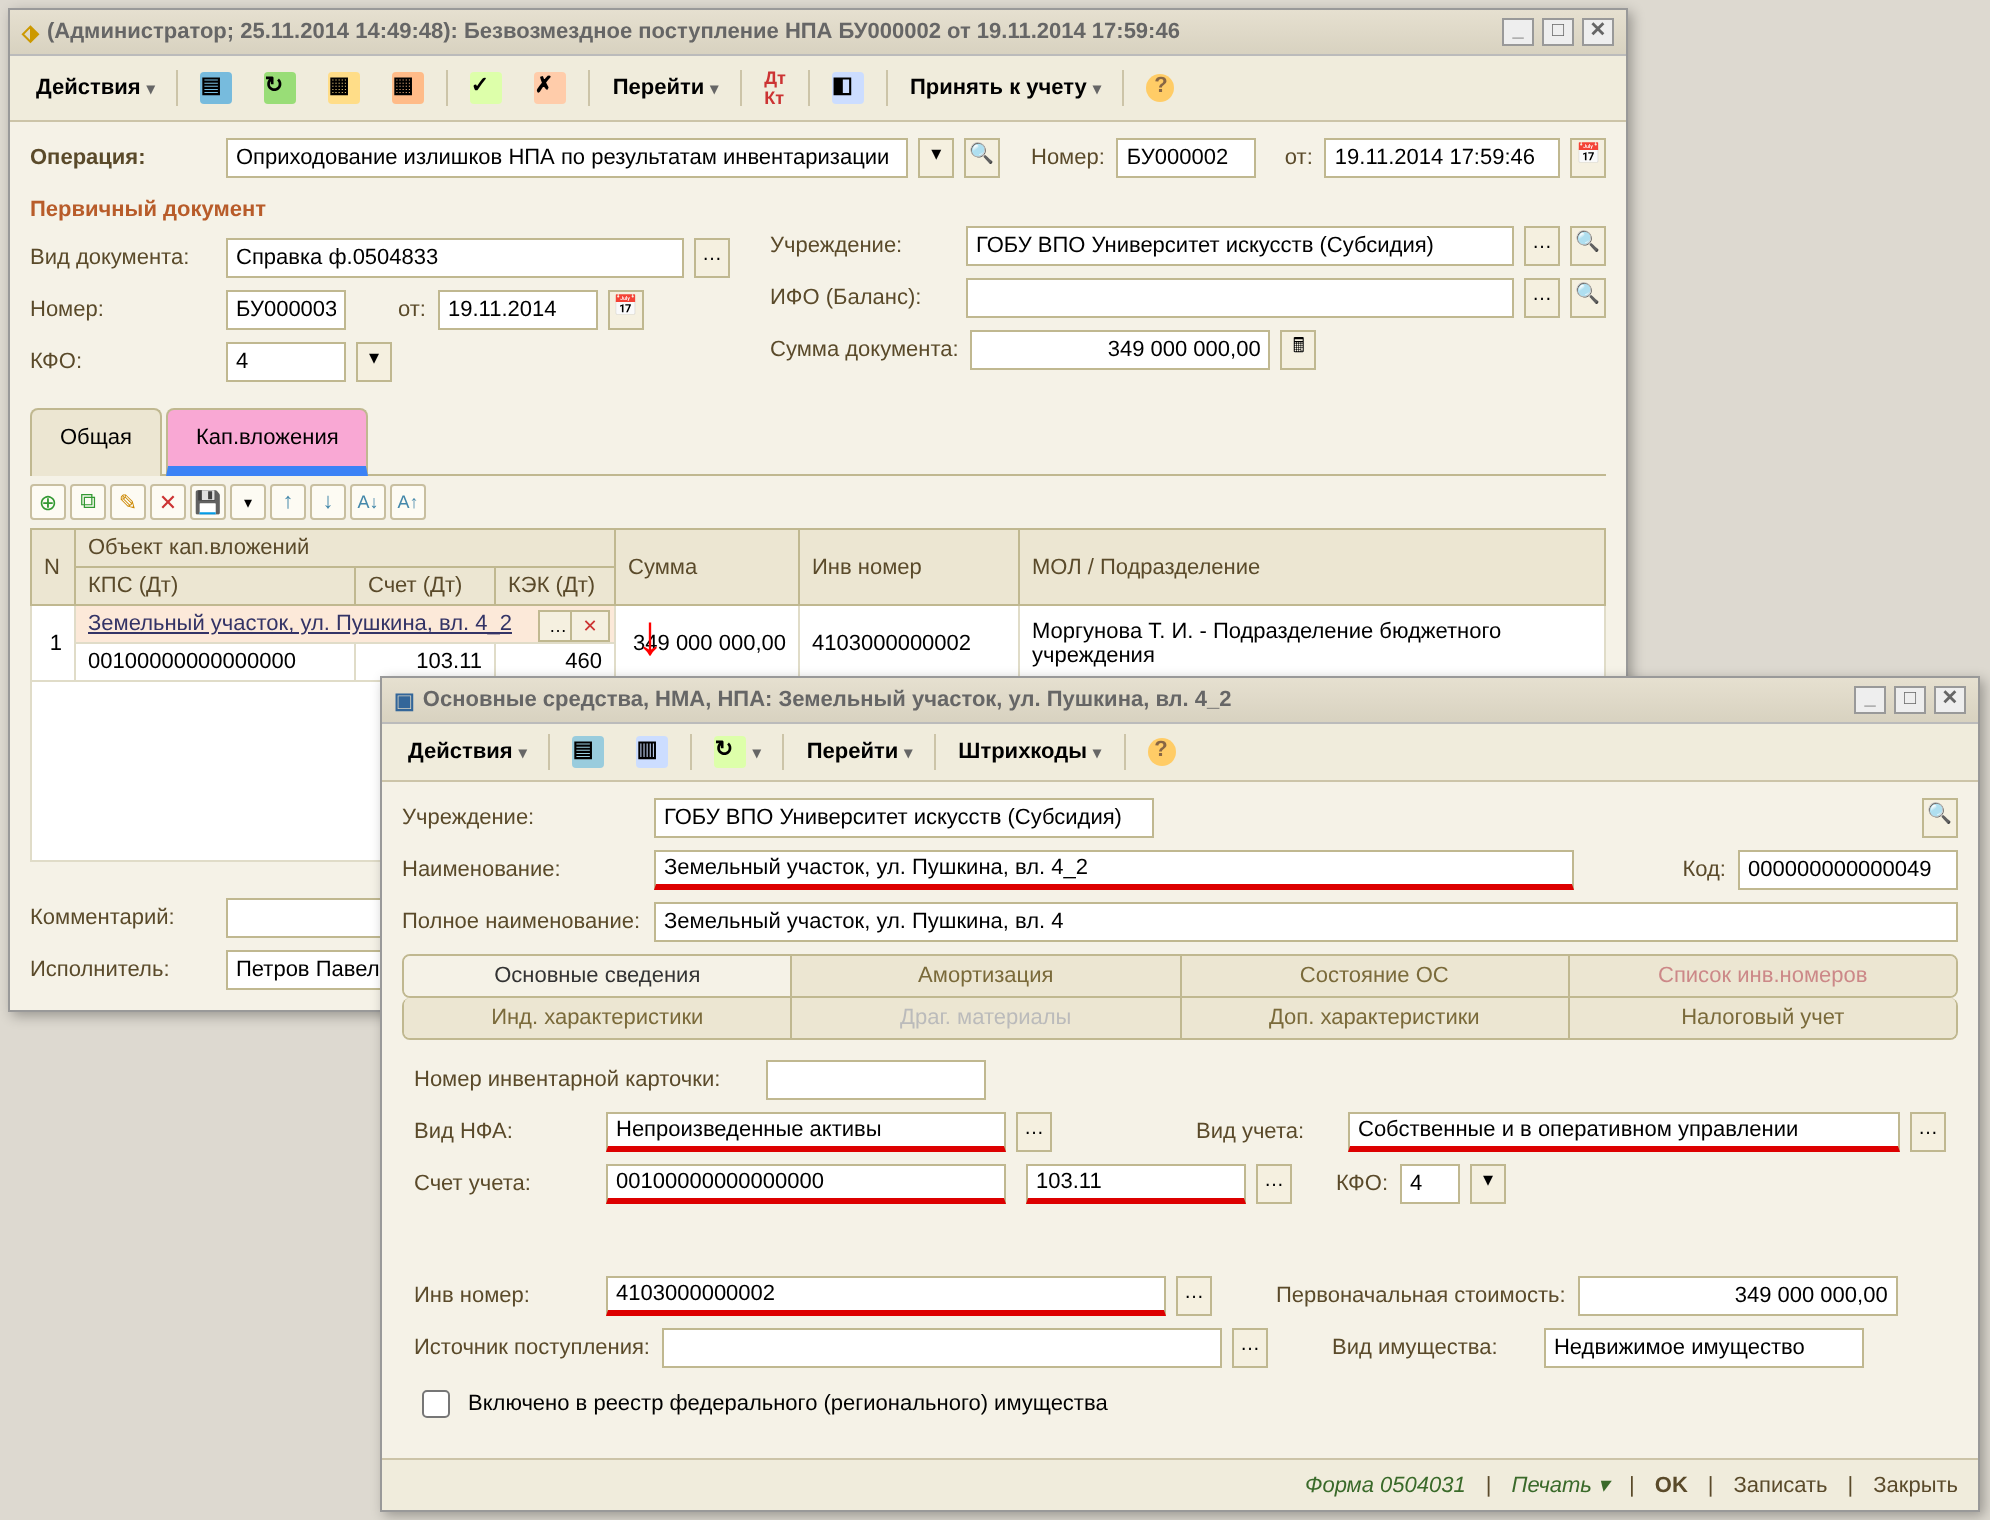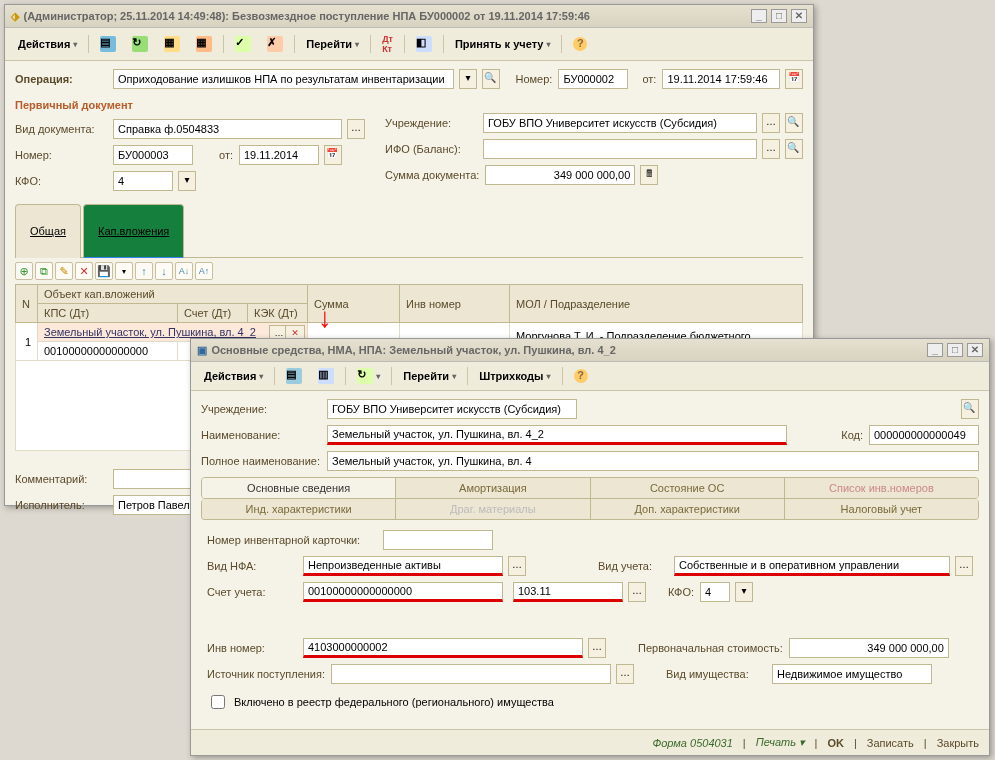--- a/index.html
+++ b/index.html
@@ -14,22 +14,22 @@
 .sep { width: 1px; height: 18px; background: #ccc4a8; margin: 0 2px; }
 .ico { width: 16px; height: 16px; display: inline-block; border-radius: 2px; }
 .body { padding: 8px 10px; }
 .row { display: flex; align-items: center; gap: 6px; margin-bottom: 6px; }
 .lbl { color: #5a4a2a; min-width: 92px; }
 .lbl2 { color: #5a4a2a; }
 input[type=text] { border: 1px solid #c0b890; background: #fff; padding: 2px 4px; height: 20px; }
 .fld-btn { width: 18px; height: 20px; border: 1px solid #c0b890; background: #f5f0e0; text-align: center; line-height: 16px; cursor: pointer; font-size: 10px; margin-left: -1px; }
 .section-title { color: #b85c2a; font-weight: bold; margin: 4px 0 8px 0; }
 .tabstrip { display: flex; gap: 0; border-bottom: 1px solid #c0b890; margin-top: 6px; }
-.tab { padding: 20px 14px; border: 1px solid #c0b890; border-bottom: none; background: #ece6d2; border-radius: 4px 4px 0 0; cursor: pointer; margin-right: 2px; position: relative; top: 1px; text-decoration: underline; }
-.tab.active { background: #15803d; border-bottom: 1px solid #3b82f6; }
+.tab { padding: 8px 14px; border: 1px solid #c0b890; border-bottom: none; background: #ece6d2; border-radius: 4px 4px 0 0; cursor: pointer; margin-right: 2px; position: relative; top: 1px; }
+.tab.active { background: #f9a8d4; border-bottom: 5px solid #3b82f6; }
 .gridtb { display: flex; gap: 2px; padding: 4px 0; align-items: center; }
 .gico { width: 18px; height: 18px; border: 1px solid #c8bfa0; background: #fdfbf3; cursor: pointer; border-radius: 2px; display: flex; align-items: center; justify-content: center; font-size: 11px; }
 table.grid { width: 100%; border-collapse: collapse; background: #fff; border: 1px solid #c0b890; }
 table.grid th { background: #ece6d2; border: 1px solid #c0b890; padding: 3px 6px; text-align: left; font-weight: normal; color: #5a4a2a; }
 table.grid td { border: 1px solid #e0dcc8; padding: 3px 6px; }
 .selrow { background: #fce9d9; }
 .ellips { width: 20px; height: 16px; border: 1px solid #c0b890; background: #f5f0e0; text-align: center; font-size: 9px; cursor: pointer; display: inline-block; line-height: 14px; }
 .red-arrow { position: absolute; left: 318px; top: 302px; color: red; font-size: 28px; font-weight: bold; pointer-events: none; }
 .underline-red { border-bottom: 3px solid #d00 !important; }
 .tabrow2 { display: flex; border: 1px solid #c0b890; border-radius: 4px; overflow: hidden; }
@@ -118,21 +118,21 @@
     <div style="display:flex; gap:20px;">
       <div style="width:350px">
         <div class="section-title">Первичный документ</div>
         <div class="row">
           <span class="lbl">Вид документа:</span>
           <input type="text" style="flex: 1 1 0%;" value="Справка ф.0504833">
           <span class="fld-btn">…</span>
         </div>
         <div class="row">
           <span class="lbl">Номер:</span>
-          <input type="text" style="width: 80px;" value="БУ000003">
+          <input type="text" style="width: 60px;" value="БУ000003">
           <span class="lbl2" style="margin-left:20px">от:</span>
           <input type="text" style="width: 80px;" value="19.11.2014">
           <span class="fld-btn">📅</span>
         </div>
         <div class="row">
           <span class="lbl">КФО:</span>
           <input type="text" style="width: 60px;" value="4">
           <span class="fld-btn">▾</span>
         </div>
       </div>

